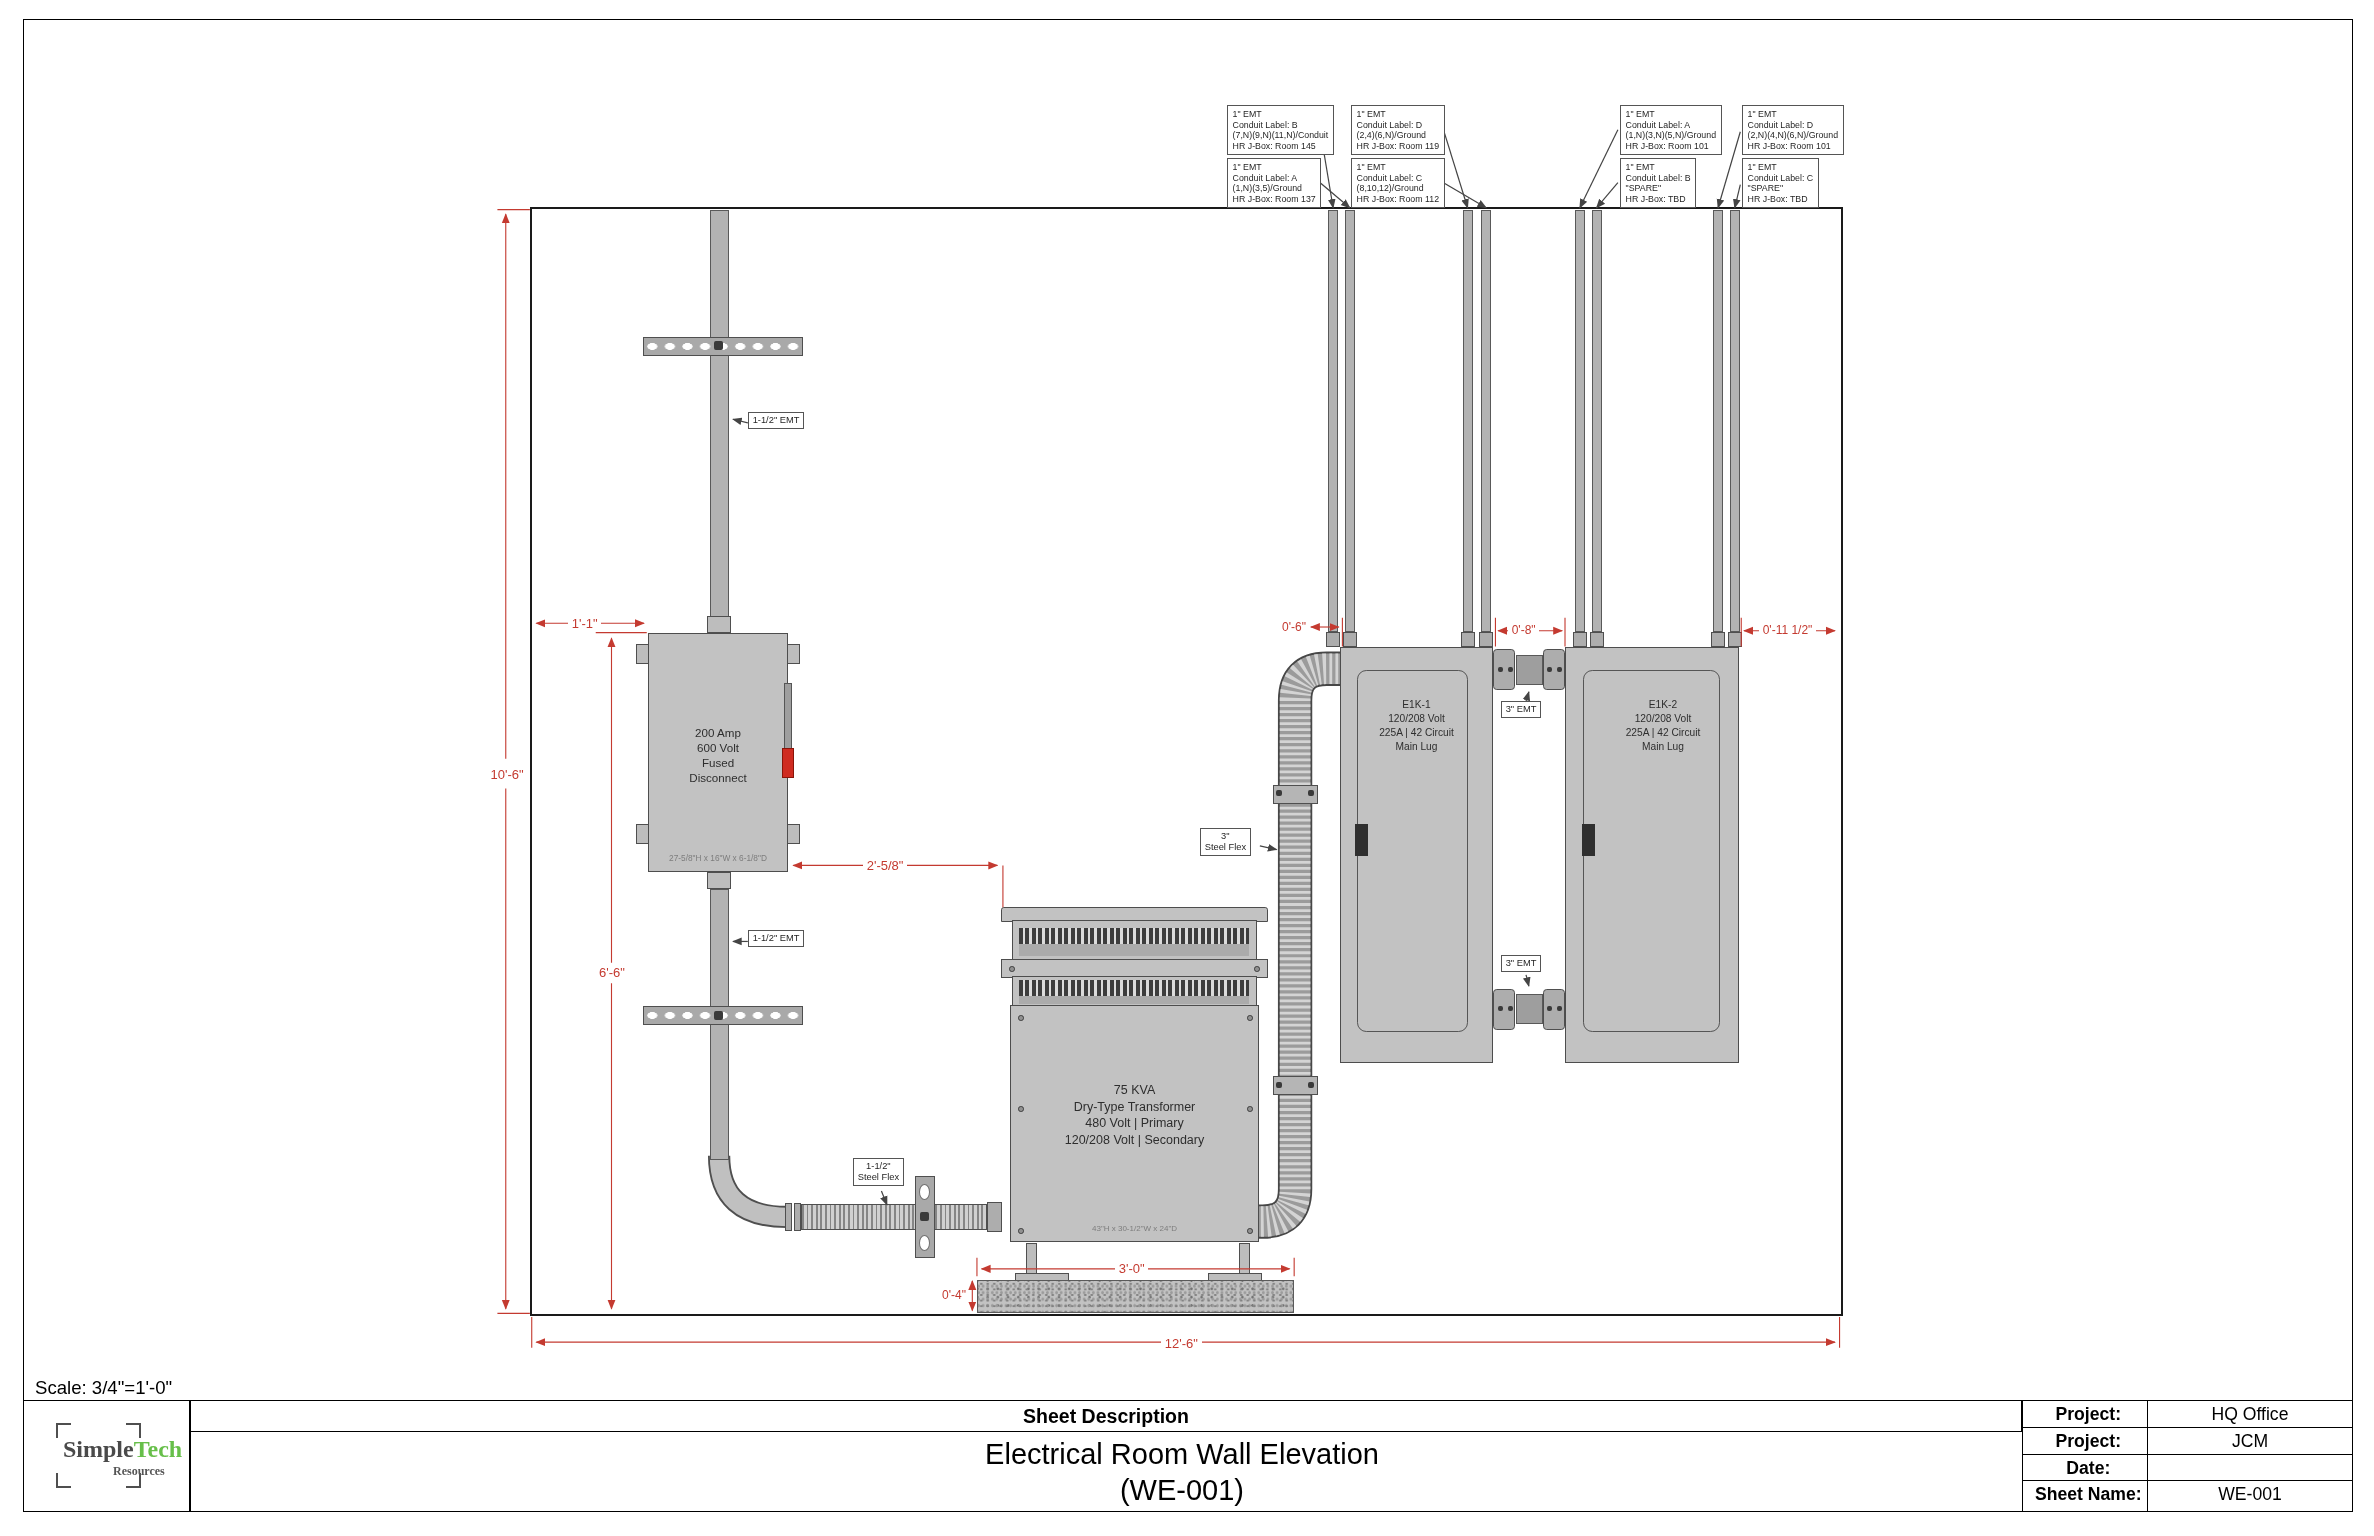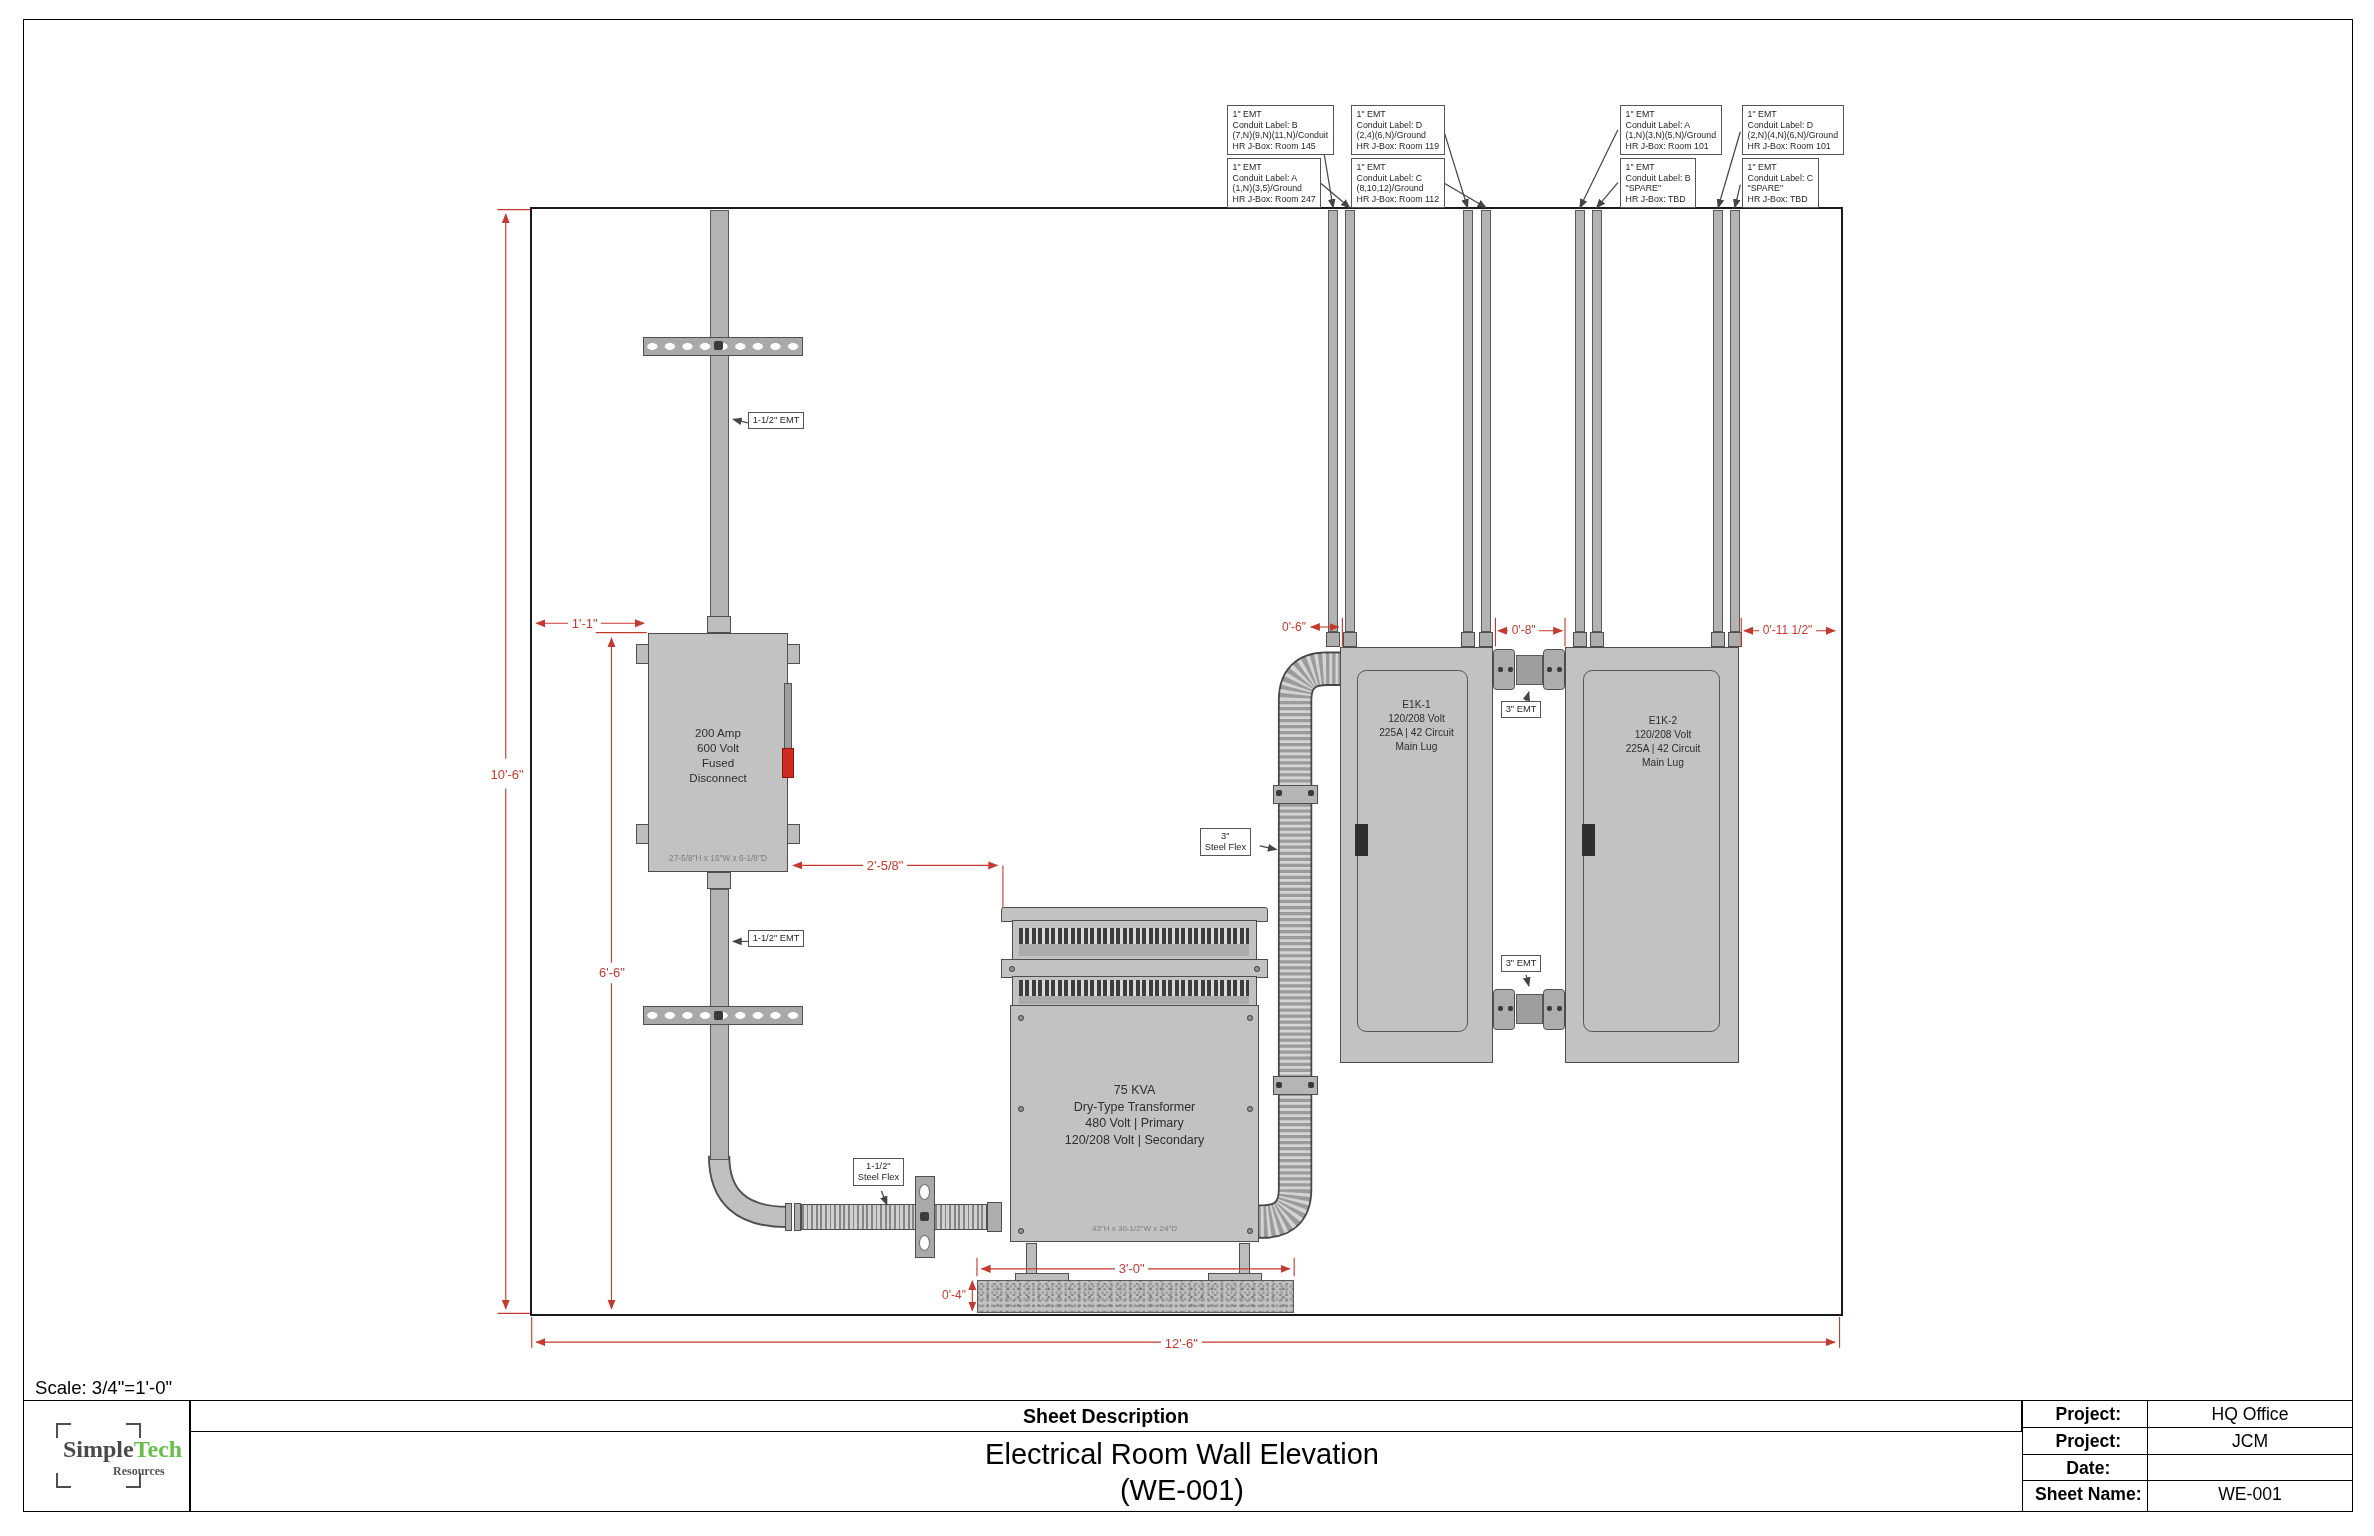--- a/index.html
+++ b/index.html
@@ -164,21 +164,21 @@
 <div class="abs latch" style="left:1355px;top:824px;width:13px;height:32px;"></div>
 <div class="abs eqtext" style="left:1342px;top:698px;width:149px;font-size:10.2px;line-height:14px;">
   <div>E1K-1</div>
   <div>120/208 Volt</div>
   <div>225A | 42 Circuit</div>
   <div>Main Lug</div>
 </div>
 <div class="abs eq" style="left:1565px;top:647px;width:174px;height:416px;"></div>
 <div class="abs door" style="left:1583px;top:670px;width:137px;height:362px;"></div>
 <div class="abs latch" style="left:1582px;top:824px;width:13px;height:32px;"></div>
-<div class="abs eqtext" style="left:1567px;top:714px;width:161px;font-size:10.2px;line-height:14px;padding-left:31px;">
+<div class="abs eqtext" style="left:1567px;top:698px;width:161px;font-size:10.2px;line-height:14px;padding-left:31px;">
   <div>E1K-2</div>
   <div>120/208 Volt</div>
   <div>225A | 42 Circuit</div>
   <div>Main Lug</div>
 </div>
 
 <div class="abs pipe" style="left:1516px;top:655px;width:27px;height:30px;background:#9e9e9e;z-index:2;"></div>
 <div class="abs coupling" style="left:1493px;top:649px;width:22px;height:41px;border-radius:3.7px;"></div>
 <div class="abs coupling" style="left:1543px;top:649px;width:22px;height:41px;border-radius:3.7px;"></div>
 <div class="abs clamp" style="left:1498px;top:667px;width:4.6px;height:4.6px;"></div>
@@ -248,21 +248,21 @@
 <div class="abs callout" style="left:1227px;top:105px;">
   <div>1" EMT</div>
     <div>Conduit Label: B</div>
   <div>(7,N)(9,N)(11,N)/Conduit</div>
     <div>HR J-Box: Room 145</div>
 </div>
 <div class="abs callout" style="left:1227px;top:158px;">
   <div>1" EMT</div>
     <div>Conduit Label: A</div>
   <div>(1,N)(3,5)/Ground</div>
-    <div>HR J-Box: Room 247</div>
+    <div>HR J-Box: Room 137</div>
 </div>
 <div class="abs callout" style="left:1351px;top:105px;">
   <div>1" EMT</div>
     <div>Conduit Label: D</div>
   <div>(2,4)(6,N)/Ground</div>
     <div>HR J-Box: Room 119</div>
 </div>
 <div class="abs callout" style="left:1351px;top:158px;">
   <div>1" EMT</div>
     <div>Conduit Label: C</div>

